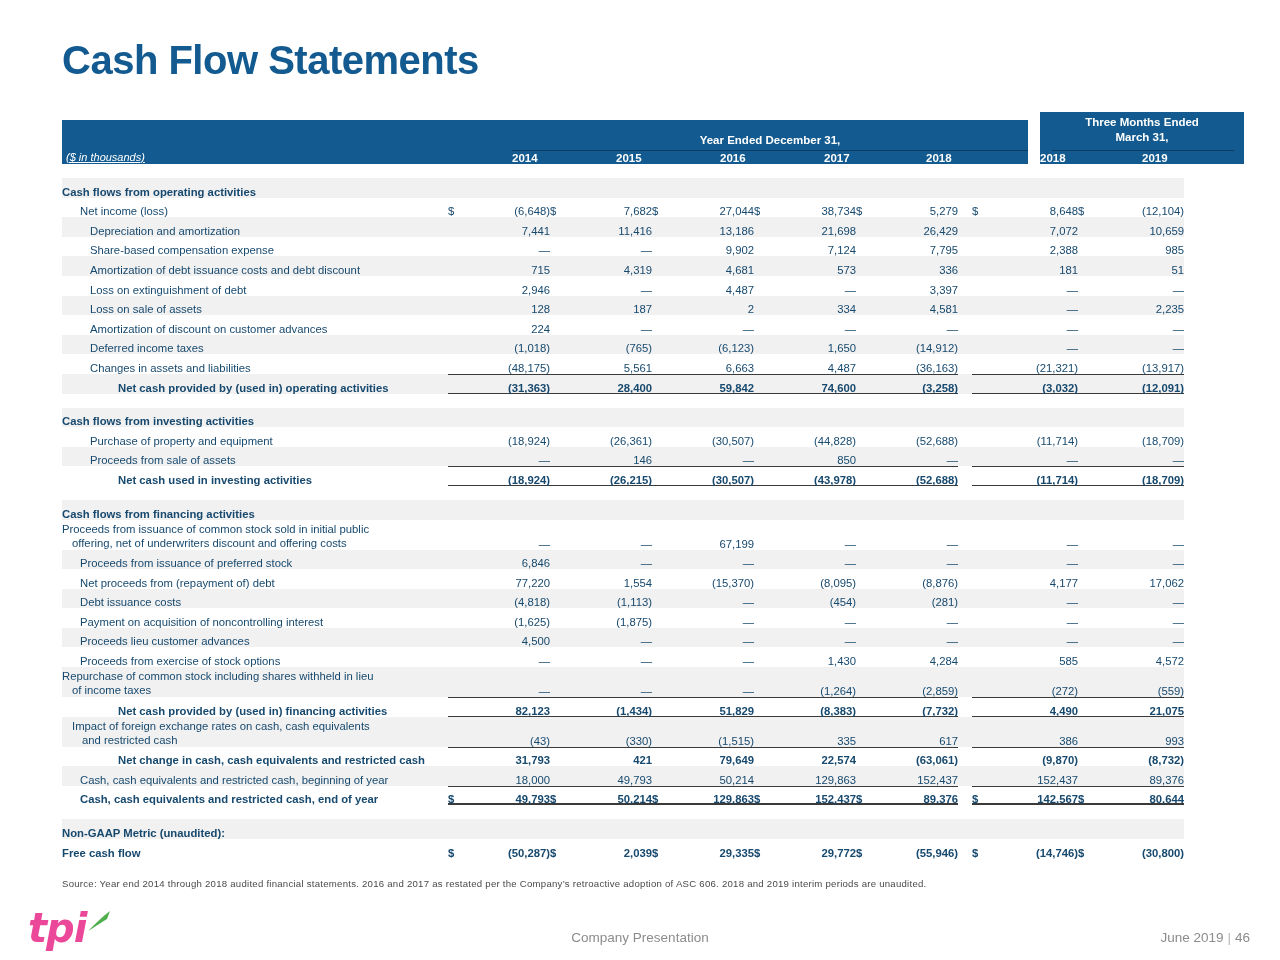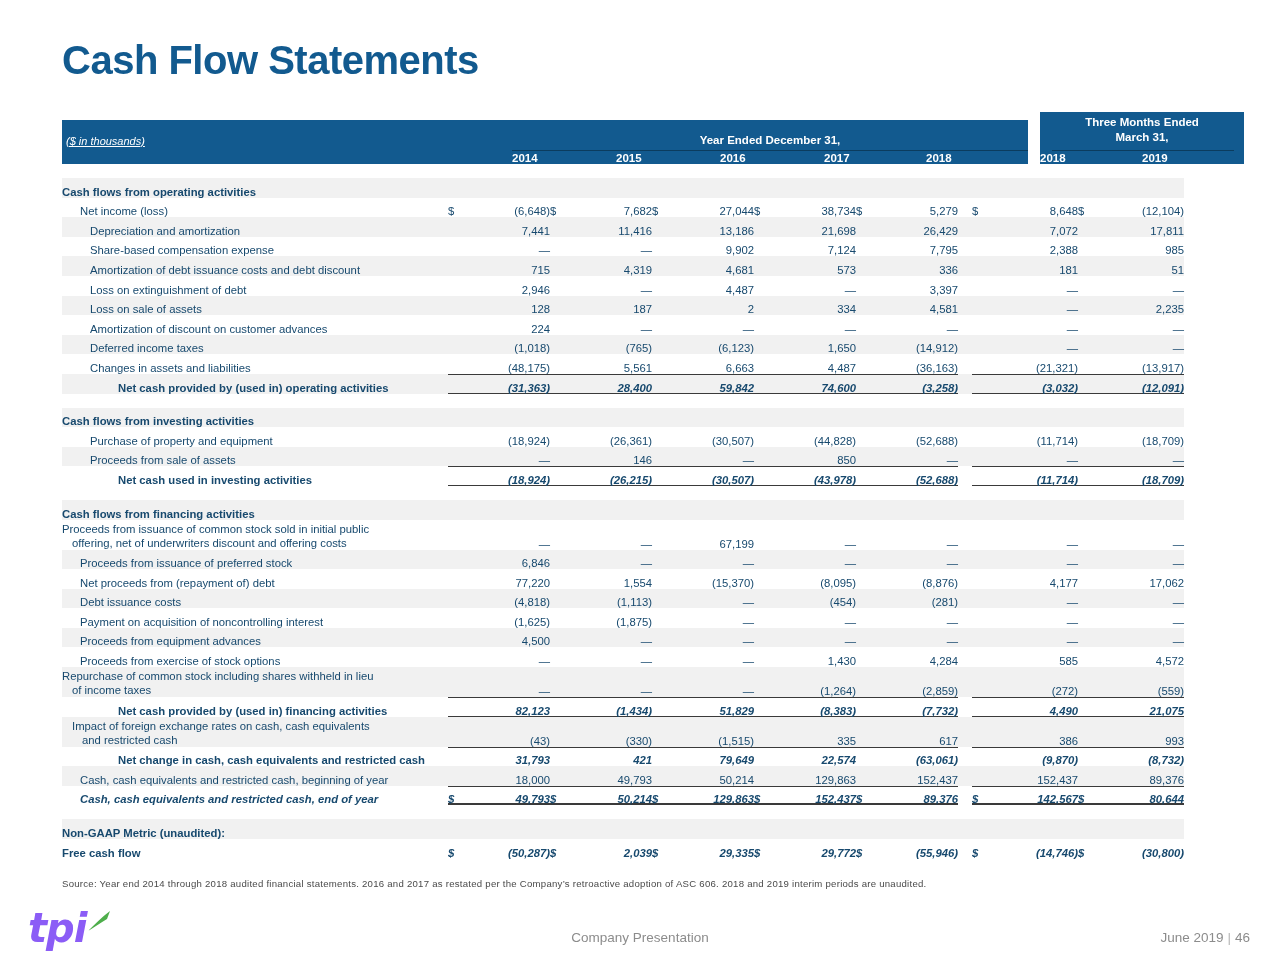--- a/index.html
+++ b/index.html
@@ -49,38 +49,38 @@
     position:absolute;left:450px;top:22px;width:516px;
     text-align:center;color:#ffffff;font-weight:bold;font-size:11.5px;
   }
   .hdr-rule-year{
     position:absolute;left:450px;top:38px;width:516px;height:1px;background:#0b3c5e;
   }
   .hdr-rule-q{
     position:absolute;left:990px;top:38px;width:182px;height:1px;background:#0b3c5e;
   }
   .units{
-    position:absolute;left:4px;top:23px;
+    position:absolute;left:4px;top:39px;
     color:#ffffff;font-size:11px;font-style:italic;text-decoration:underline;
   }
   .yr{
     position:absolute;top:40px;color:#ffffff;font-weight:bold;font-size:11.5px;
   }
 
   
   tr.r td{height:19.6px;}
   tr.shade td{background:#f1f1f1;}
   td.lbl{padding-left:4px;color:#17496e;white-space:nowrap;}
   td.lbl.ind0{font-weight:bold;}
   td.lbl.ind1{padding-left:18px;}
   td.lbl.ind2{padding-left:28px;}
   td.lbl.ind3{padding-left:56px;font-weight:bold;}
   td.num{text-align:right;padding-right:3px;font-variant-numeric:tabular-nums;}
   td.cur{text-align:left;padding-left:2px;}
-  td.bold{font-weight:bold;font-style:italic;}
+  td.bold{font-weight:bold;}
 
   
   td.topline{box-shadow:inset 0 1px 0 0 #3a3a3a;}
   td.topbot{box-shadow:inset 0 1px 0 0 #3a3a3a, inset 0 -1px 0 0 #3a3a3a;}
   td.dblbot{box-shadow:inset 0 1px 0 0 #3a3a3a, inset 0 -3px 0 -1px #3a3a3a, inset 0 -1px 0 0 #3a3a3a;}
   tr.spacer td{height:14px;}
 
   
   tr.tall td{height:30px;}
   td.lbl2{padding-left:18px;white-space:normal;line-height:14px;}
@@ -88,21 +88,21 @@
 
   
   .source{
     position:absolute;left:62px;top:878px;width:990px;
     font-size:9.6px;color:#4a4a4a;line-height:12.5px;letter-spacing:0.25px;
   }
   
   .logo{position:absolute;left:28px;top:908px;width:120px;height:46px;}
   .logo .tp{
     font-family:"DejaVu Sans",sans-serif;
-    font-size:40px;font-weight:bold;font-style:italic;color:#8b5cf6;
+    font-size:40px;font-weight:bold;font-style:italic;color:#ec4899;
     letter-spacing:-1px;line-height:40px;
   }
   .logo .swoosh{
     position:absolute;left:58px;top:2px;width:26px;height:22px;
   }
   .foot-center{
     position:absolute;left:0;top:930px;width:1280px;text-align:center;
     color:#8c8c8c;font-size:13.5px;
   }
   .foot-right{
@@ -195,21 +195,21 @@
         <td></td>
           <td class="num">13,186</td>
         <td></td>
           <td class="num">21,698</td>
         <td></td>
           <td class="num">26,429</td>
         <td></td>
         <td></td>
           <td class="num">7,072</td>
         <td></td>
-          <td class="num">17,811</td>
+          <td class="num">10,659</td>
       </tr>
 
       <tr class="r">
         <td class="lbl ind2">Share-based compensation expense</td>
         <td></td>
           <td class="num">—</td>
         <td></td>
           <td class="num">—</td>
         <td></td>
           <td class="num">9,902</td>
@@ -524,21 +524,21 @@
         <td></td>
           <td class="num">—</td>
         <td></td>
         <td></td>
           <td class="num">—</td>
         <td></td>
           <td class="num">—</td>
       </tr>
 
       <tr class="r shade">
-        <td class="lbl ind1">Proceeds from equipment advances</td>
+        <td class="lbl ind1">Proceeds lieu customer advances</td>
         <td></td>
           <td class="num">4,500</td>
         <td></td>
           <td class="num">—</td>
         <td></td>
           <td class="num">—</td>
         <td></td>
           <td class="num">—</td>
         <td></td>
           <td class="num">—</td>

